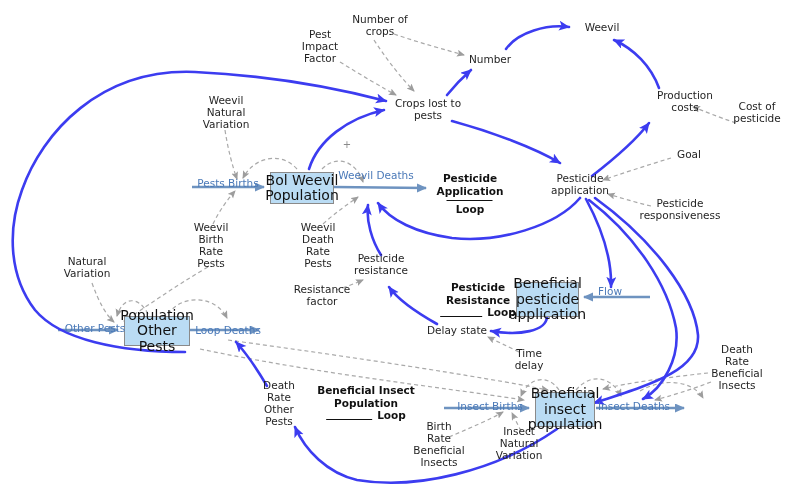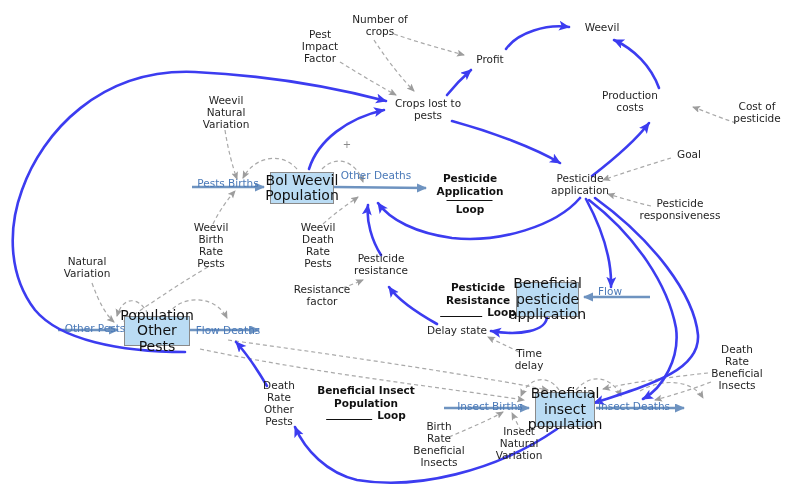--- a/index.html
+++ b/index.html
@@ -109,25 +109,25 @@
 Other Pests</div>
   <div class="stock" style="left:535px;top:392px;width:58px;height:33px">Beneficial
 insect
 population</div>
 
   <div class="lbl" style="left:380px;top:26px">Number of
 crops</div>
   <div class="lbl" style="left:320px;top:47px">Pest
 Impact
 Factor</div>
-  <div class="lbl" style="left:490px;top:60px">Profit</div>
+  <div class="lbl" style="left:490px;top:60px">Number</div>
   <div class="lbl" style="left:602px;top:28px">Weevil</div>
   <div class="lbl" style="left:428px;top:110px">Crops lost to
 pests</div>
-  <div class="lbl" style="left:630px;top:102px">Production
+  <div class="lbl" style="left:685px;top:102px">Production
 costs</div>
   <div class="lbl" style="left:757px;top:113px">Cost of
 pesticide</div>
   <div class="lbl" style="left:689px;top:155px">Goal</div>
   <div class="lbl" style="left:580px;top:185px">Pesticide
 application</div>
   <div class="lbl" style="left:680px;top:210px">Pesticide
 responsiveness</div>
   <div class="lbl" style="left:226px;top:113px">Weevil
 Natural
@@ -160,23 +160,23 @@
   <div class="lbl" style="left:439px;top:445px">Birth
 Rate
 Beneficial
 Insects</div>
   <div class="lbl" style="left:519px;top:444px">Insect
 Natural
 Variation</div>
   <div class="lbl plus" style="left:347px;top:145px">+</div>
 
   <div class="lbl blue" style="left:228px;top:184px">Pests Births</div>
-  <div class="lbl blue" style="left:376px;top:176px">Other Deaths</div>
+  <div class="lbl blue" style="left:376px;top:176px">Weevil Deaths</div>
   <div class="lbl blue" style="left:95px;top:329px">Other Pests</div>
-  <div class="lbl blue" style="left:228px;top:331px">Flow Deaths</div>
+  <div class="lbl blue" style="left:228px;top:331px">Loop Deaths</div>
   <div class="lbl blue" style="left:490px;top:407px">Insect Births</div>
   <div class="lbl blue" style="left:634px;top:407px">Insect Deaths</div>
   <div class="lbl blue" style="left:610px;top:292px">Flow</div>
 
   <div class="loop" style="left:470px;top:172px">
     <span class="loop-title">Pesticide
 Application</span>
     <span class="uline" style="width:46px"></span>
     <span>Loop</span>
   </div>

